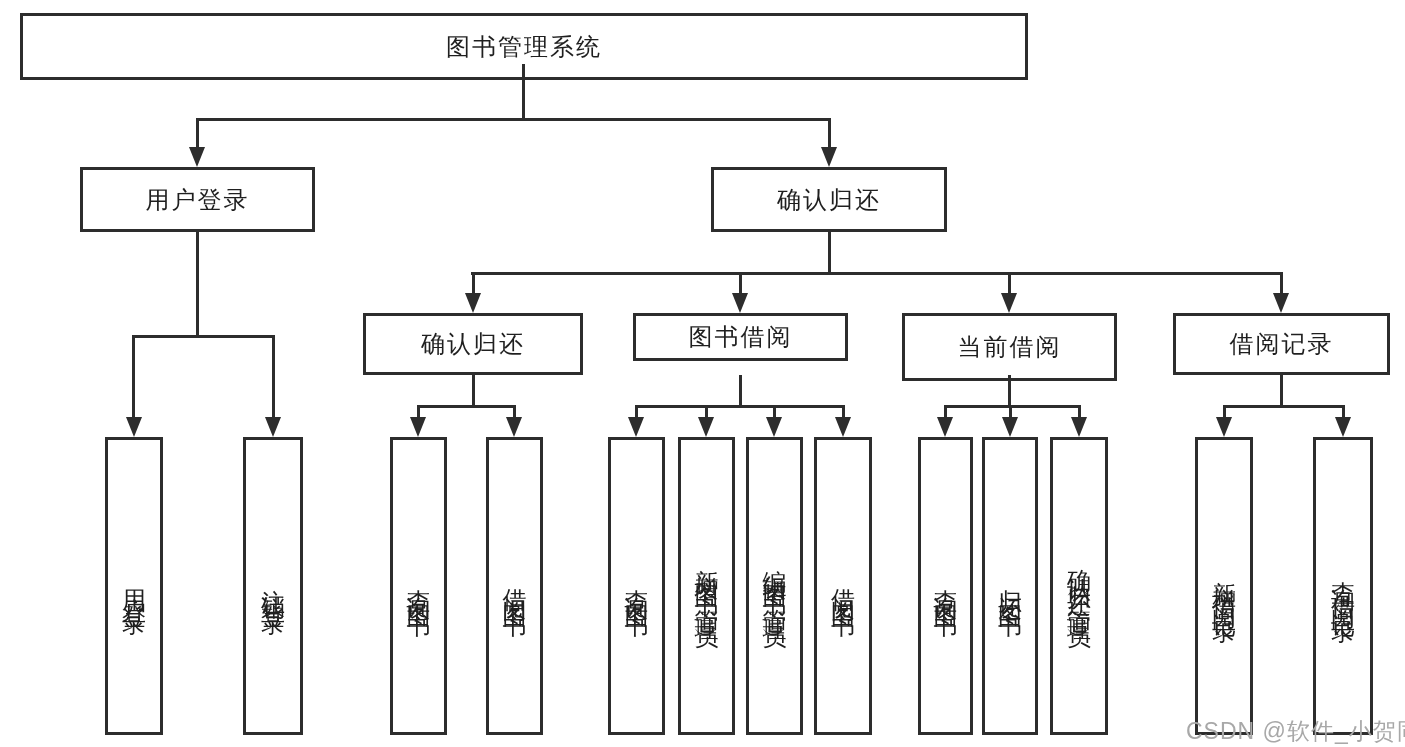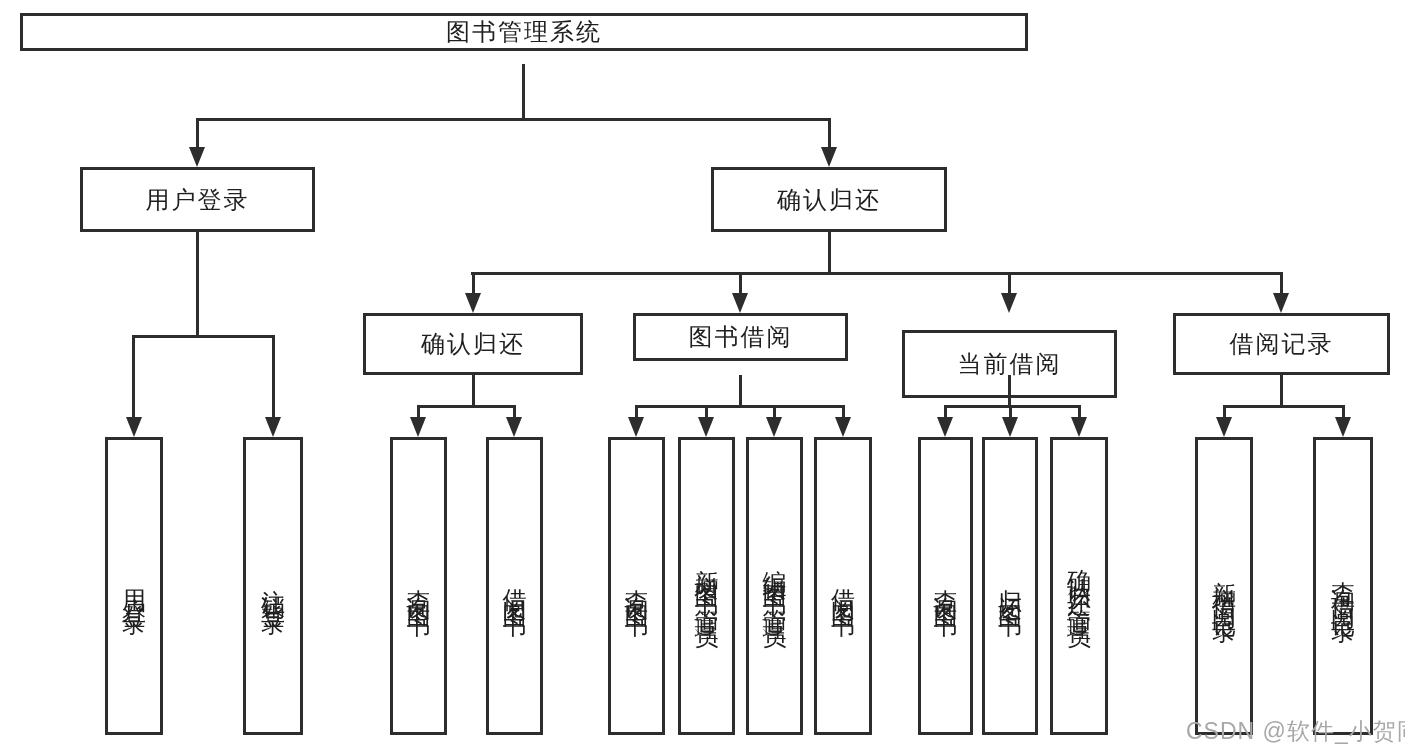--- a/index.html
+++ b/index.html
@@ -24,21 +24,21 @@
   }
   .watermark{
     position:absolute;font-size:23px;color:#a8a8a8;letter-spacing:1px;white-space:nowrap;
   }
 </style>
 </head>
 <body>
 
 <div id="stage">
 
-  <div class="box" style="left:20px;top:13px;width:1008px;height:38px">
+  <div class="box" style="left:20px;top:13px;width:1008px;height:67px">
     <span>图书管理系统</span>
   </div>
 
   <div class="vline" style="left:522px;top:64px;height:54px"></div>
   <div class="hline" style="left:197px;top:118px;width:634px"></div>
   <div class="vline" style="left:196px;top:118px;height:31px"></div>
   <div class="arrow" style="left:189px;top:147px"></div>
   <div class="vline" style="left:828px;top:118px;height:31px"></div>
   <div class="arrow" style="left:821px;top:147px"></div>
 
@@ -66,21 +66,21 @@
   <div class="arrow" style="left:1001px;top:293px"></div>
   <div class="vline" style="left:1280px;top:272px;height:23px"></div>
   <div class="arrow" style="left:1273px;top:293px"></div>
 
   <div class="box" style="left:363px;top:313px;width:220px;height:62px">
     <span>确认归还</span>
   </div>
   <div class="box" style="left:633px;top:313px;width:215px;height:48px">
     <span>图书借阅</span>
   </div>
-  <div class="box" style="left:902px;top:330px;width:215px;height:68px">
+  <div class="box" style="left:902px;top:313px;width:215px;height:68px">
     <span>当前借阅</span>
   </div>
   <div class="box" style="left:1173px;top:313px;width:217px;height:62px">
     <span>借阅记录</span>
   </div>
 
   <div class="vline" style="left:472px;top:375px;height:33px"></div>
   <div class="hline" style="left:417px;top:405px;width:99px"></div>
   <div class="vline" style="left:417px;top:405px;height:16px"></div>
   <div class="arrow" style="left:410px;top:417px"></div>

